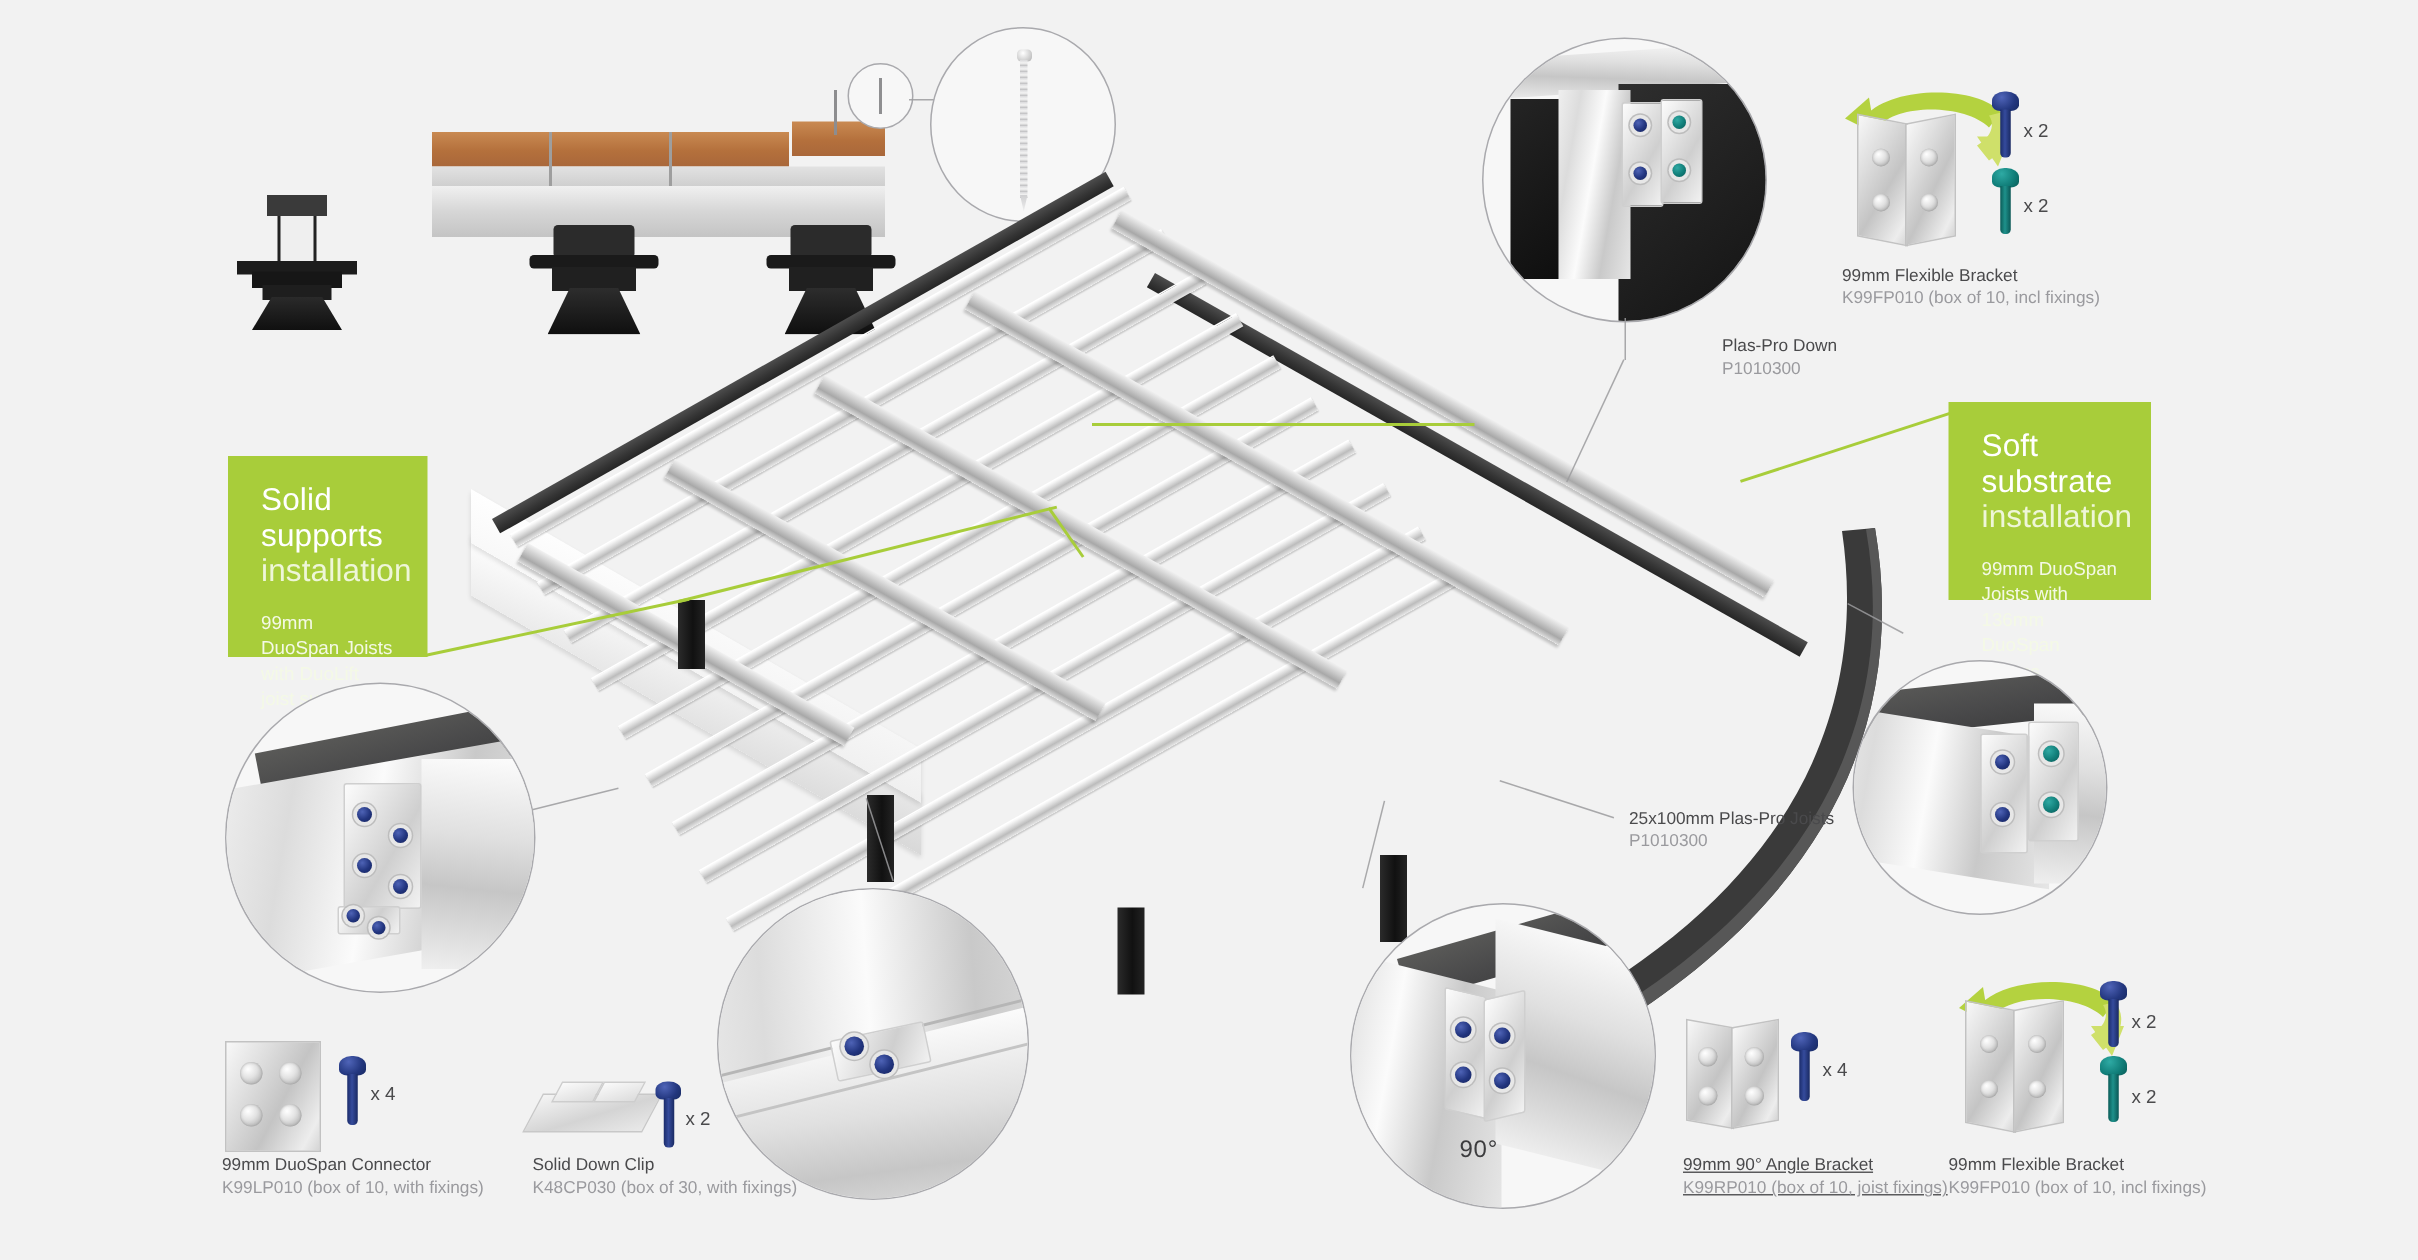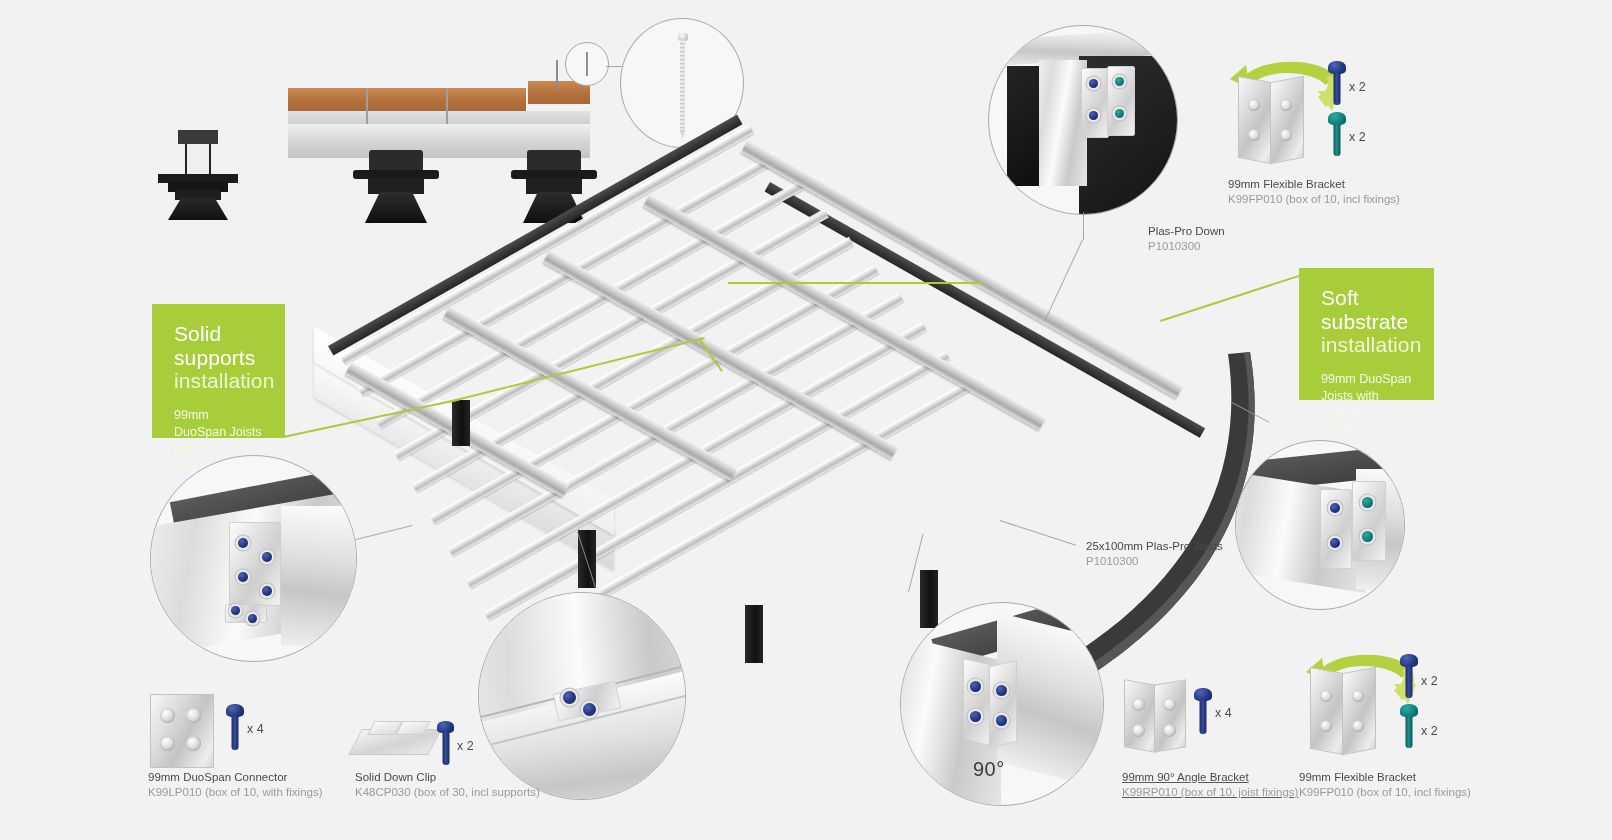--- a/index.html
+++ b/index.html
@@ -116,21 +116,21 @@
     background:linear-gradient(90deg,#2b2b2b 0%,#111111 55%,#232323 100%);
   }
 
   
   .xs-pedestal{position:absolute;}
   .xs-pedestal .tier{position:absolute;left:50%;transform:translateX(-50%);background:#1c1c1c;}
   .xs-board{position:absolute;background:linear-gradient(180deg,#c98a52 0%,#b4703c 55%,#a9673a 100%);}
   .xs-joist{position:absolute;background:linear-gradient(180deg,#f0f0f0 0%,#d6d6d6 50%,#c4c4c4 100%);}
   .xs-joist2{position:absolute;background:linear-gradient(180deg,#e2e2e2 0%,#cfcfcf 100%);}
 
-  .angle-label{position:absolute;font-size:20px;color:#3c3c3e;letter-spacing:.5px;}
+  .angle-label{position:absolute;font-size:16px;color:#3c3c3e;letter-spacing:.5px;}
 </style>
 </head>
 <body>
 
 <div class="stage">
 
   <div class="abs" style="left:140px;top:50px;width:470px;height:175px;">
 
     <div class="xs-pedestal" style="left:10px;top:80px;width:96px;height:85px;">
       <div class="tier" style="top:0;width:40px;height:14px;background:#3a3a3a;"></div>
@@ -399,21 +399,21 @@
     <div class="abs" style="left:16px;top:6px;width:26px;height:12px;background:linear-gradient(160deg,#fafafa,#dcdcdc);transform:skewX(-28deg);border:1px solid #cdcdcd;"></div>
     <div class="abs" style="left:44px;top:6px;width:26px;height:12px;background:linear-gradient(160deg,#fafafa,#dcdcdc);transform:skewX(-28deg);border:1px solid #cdcdcd;"></div>
     <div class="screw-ico screw-blue" style="left:82px;top:6px;width:17px;height:44px;">
       <div class="head" style="width:17px;height:12px;"></div>
       <div class="shank" style="top:11px;width:7px;height:33px;border-radius:0 0 3px 3px;"></div>
     </div>
     <div class="xlab" style="left:102px;top:24px;">x 2</div>
   </div>
   <div class="cap abs" style="left:355px;top:770px;">
     <div class="cap-t">Solid Down Clip</div>
-    <div class="cap-c">K48CP030 (box of 30, incl supports)</div>
+    <div class="cap-c">K48CP030 (box of 30, with fixings)</div>
   </div>
 
   <div class="gline" style="left:908px;top:592px;width:60px;transform:rotate(-76deg);"></div>
   <div class="bubble" style="left:900px;top:602px;width:202px;height:202px;">
     <div class="inner">
       <div class="abs dark-board" style="left:30px;top:4px;width:230px;height:30px;transform:rotate(-16deg);"></div>
       <div class="abs alu-v" style="left:-40px;top:40px;width:140px;height:150px;transform:skewY(14deg);"></div>
       <div class="abs alu-h" style="left:96px;top:28px;width:150px;height:150px;transform:skewY(14deg);"></div>
       <div class="abs plate" style="left:62px;top:58px;width:26px;height:80px;transform:skewY(13deg);"></div>
       <div class="abs plate" style="left:88px;top:60px;width:26px;height:80px;transform:skewY(-13deg);"></div>

